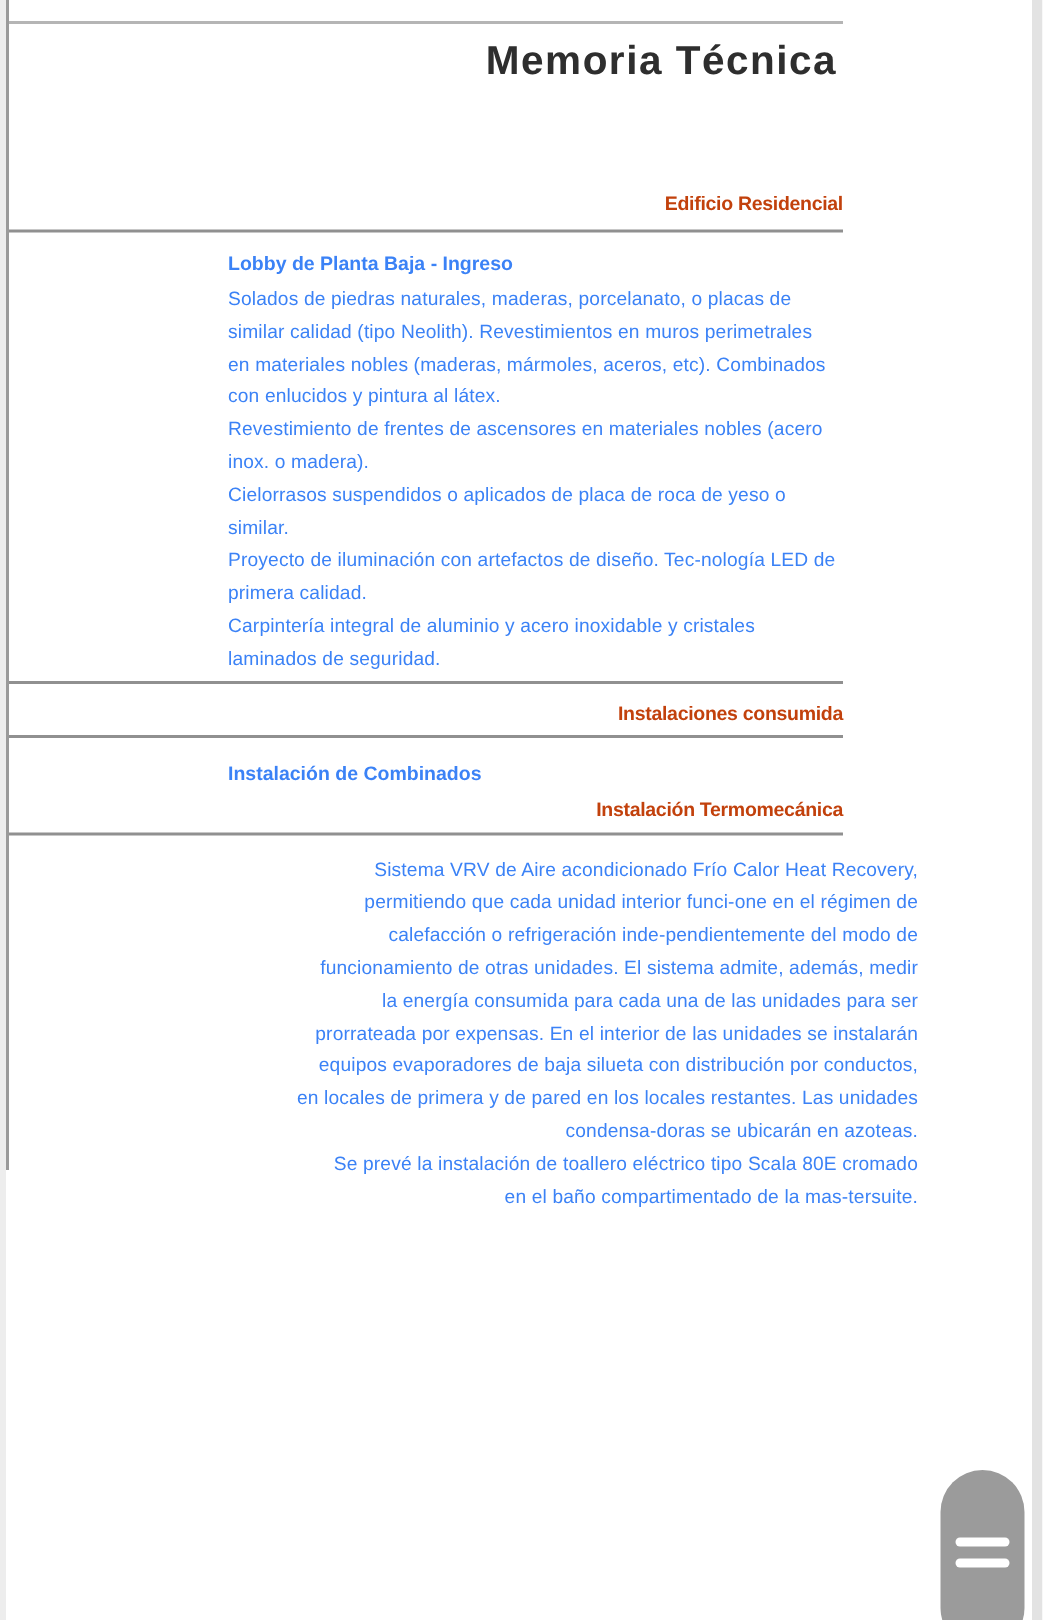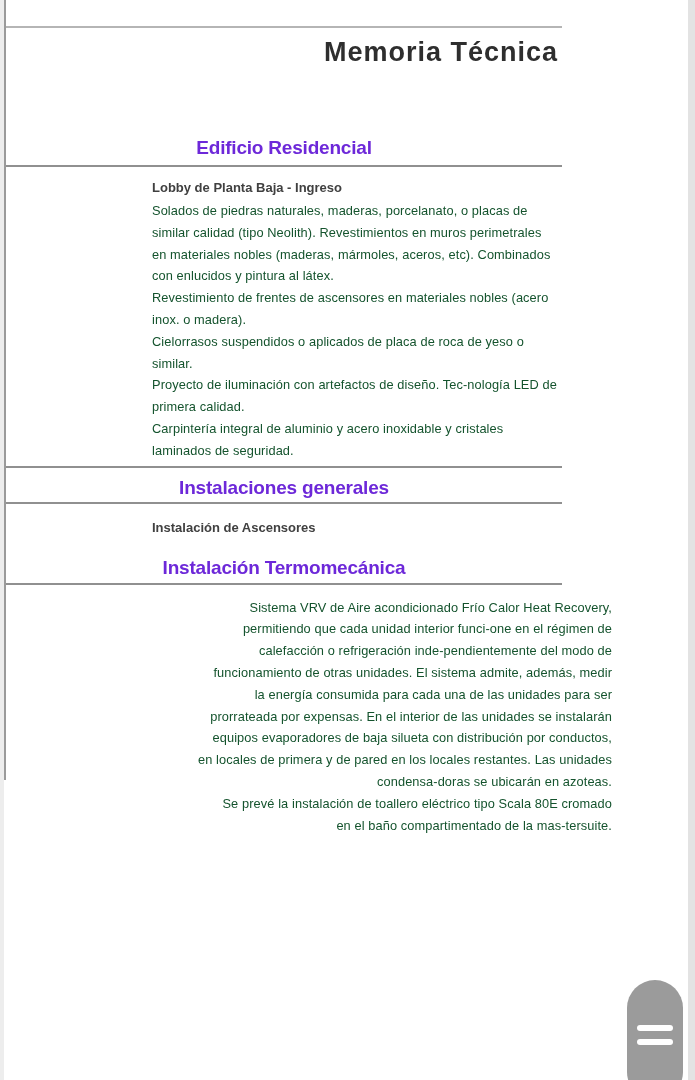--- a/index.html
+++ b/index.html
@@ -5,53 +5,53 @@
   html,body{margin:0;padding:0;}
   body{
     width:695px;height:1080px;overflow:hidden;position:relative;
     background:#ffffff;
     font-family:"Liberation Sans",sans-serif;
   }
   .edge-left{position:absolute;left:0;top:0;width:4px;height:1080px;background:#ededed;}
   .vline{position:absolute;left:4px;top:0;width:2px;height:780px;background:#9a9a9a;}
   .edge-right{position:absolute;right:0;top:0;width:7px;height:1080px;background:#e3e3e3;}
 
-  .content{position:absolute;left:6px;top:16px;width:556px;}
+  .content{position:absolute;left:6px;top:4px;width:556px;}
 
   .rule{height:2px;background:#909090;}
   .rule-top{margin-top:10px;background:#b5b5b5;}
   .rule-1{margin-top:4px;}
   .rule-2{margin-top:4px;}
   .rule-3{margin-top:1px;}
   .rule-4{margin-top:2px;}
 
   h1{
     margin:8px 4px 0 0;text-align:right;
     font-size:27px;line-height:32px;font-weight:bold;
     letter-spacing:1px;color:#2e2e2e;
   }
   h2{
-    margin:0;text-align:center;
-    font-size:19px;line-height:26px;font-weight:bold;
-    letter-spacing:-0.2px;color:#6d28d9;
+    margin:0;text-align:right;
+    font-size:13px;line-height:26px;font-weight:bold;
+    letter-spacing:-0.2px;color:#c2410c;
   }
   #h2-1{margin-top:67px;}
   #h2-2{margin-top:20px;}
   #h2-3{margin-top:7px;}
-  #h2-4{margin-top:16px;}
+  #h2-4{margin-top:0px;}
 
   h3{
     margin:10px 0 0 146px;
-    font-size:13px;line-height:22px;font-weight:bold;color:#404040;
+    font-size:13px;line-height:22px;font-weight:bold;color:#3b82f6;
   }
   #h3-2{margin-top:13px;}
 
   p.body{
     margin:0 0 0 146px;width:460px;
-    font-size:12.8px;line-height:21.8px;color:#14532d;
+    font-size:12.8px;line-height:21.8px;color:#3b82f6;
     white-space:pre-line;letter-spacing:0.1px;
   }
   #body-1{margin-top:1px;}
   #body-2{margin-top:12px;}
   #body-3{margin-top:3px;}
   #body-4{margin-top:12px;text-align:right;}
 
   .fab{
     position:absolute;left:627px;top:980px;width:56px;height:120px;
     border:none;border-radius:28px;background:#9b9b9b;cursor:pointer;padding:0;
@@ -86,23 +86,23 @@
 inox. o madera).
 Cielorrasos suspendidos o aplicados de placa de roca de yeso o
 similar.
 Proyecto de iluminación con artefactos de diseño. Tec-nología LED de
 primera calidad.
 Carpintería integral de aluminio y acero inoxidable y cristales
 laminados de seguridad.</p>
 
     <div class="rule rule-2"></div>
 
-    <h2 id="h2-3">Instalaciones generales</h2>
+    <h2 id="h2-3">Instalaciones consumida</h2>
     <div class="rule rule-3"></div>
-    <h3 id="h3-2">Instalación de Ascensores</h3>
+    <h3 id="h3-2">Instalación de Combinados</h3>
 
     <h2 id="h2-4">Instalación Termomecánica</h2>
     <div class="rule rule-4"></div>
     <p class="body" id="body-4">Sistema VRV de Aire acondicionado Frío Calor Heat Recovery,
 permitiendo que cada unidad interior funci-one en el régimen de
 calefacción o refrigeración inde-pendientemente del modo de
 funcionamiento de otras unidades. El sistema admite, además, medir
 la energía consumida para cada una de las unidades para ser
 prorrateada por expensas. En el interior de las unidades se instalarán
 equipos evaporadores de baja silueta con distribución por conductos,

